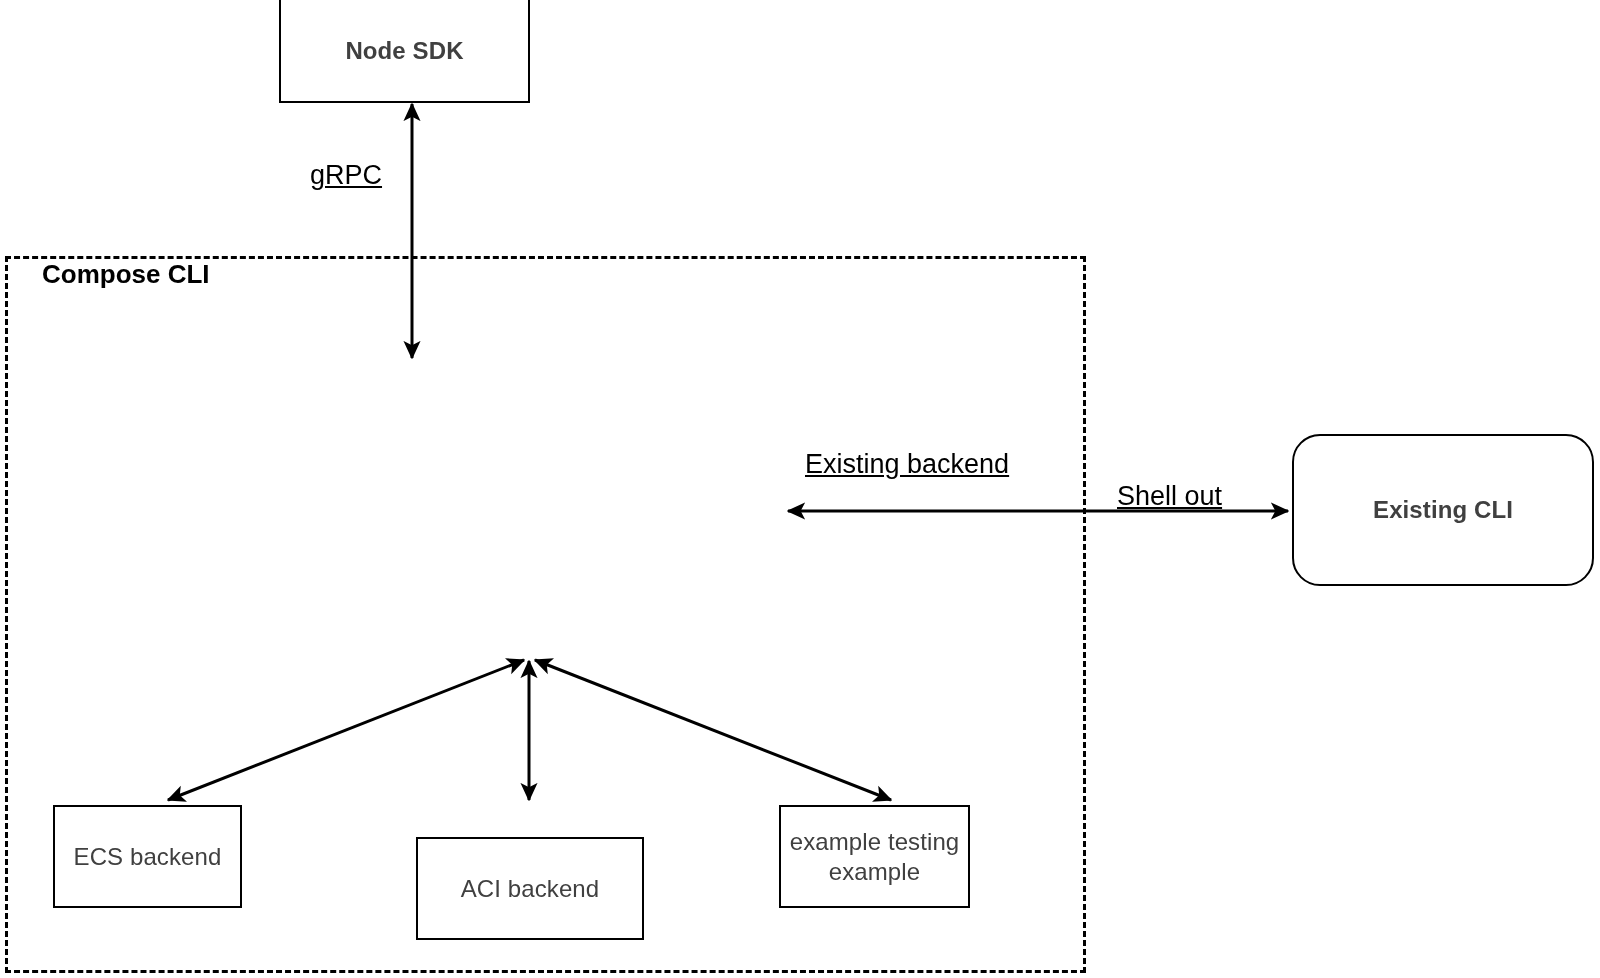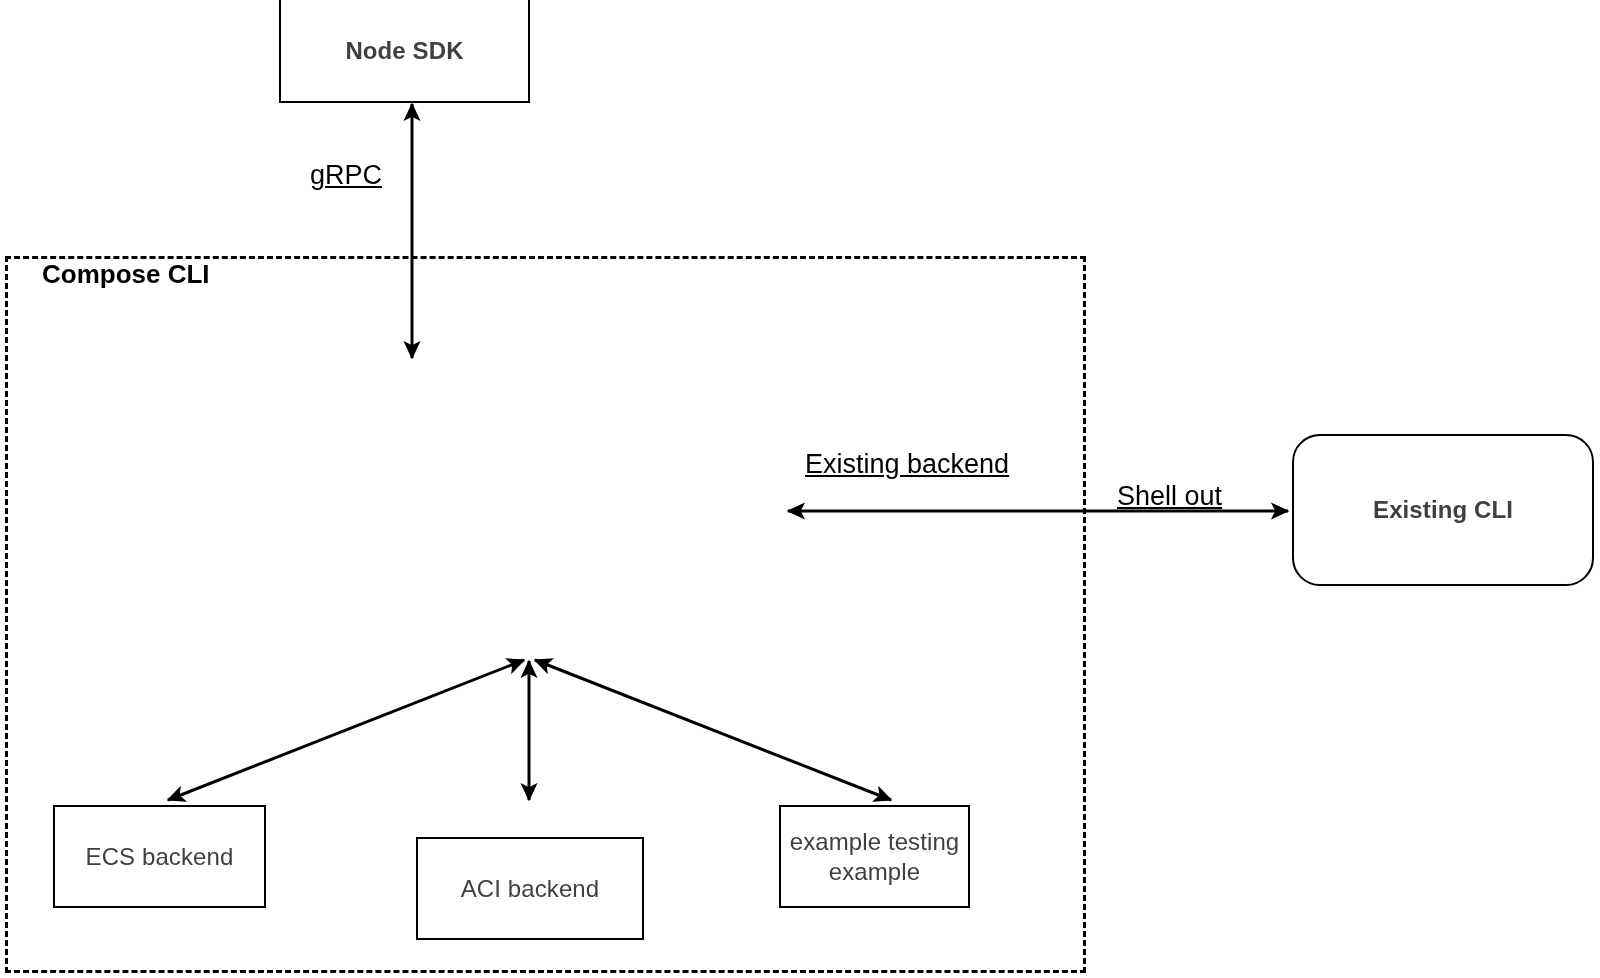--- a/index.html
+++ b/index.html
@@ -109,21 +109,21 @@
   #core-cell-cliux {
     width: 49.5%;
   }
   .stack-cell-full {
     width: 100%;
   }
 
   
   #node-sdk-box   { left: 279px;  top: -2px;  width: 251px; height: 105px; }
   #existing-cli-box { left: 1292px; top: 434px; width: 302px; height: 152px; border-radius: 28px; }
-  #ecs-backend-box { left: 53px;  top: 805px; width: 213px; height: 103px; }
+  #ecs-backend-box { left: 53px;  top: 805px; width: 189px; height: 103px; }
   #aci-backend-box { left: 416px; top: 805px; width: 228px; height: 103px; margin-top: 32px; }
   #example-backend-box { left: 779px; top: 805px; width: 191px; height: 103px; }
 
   
   .edge-label {
     position: absolute;
     font-size: 27px;
     color: #000000;
     white-space: nowrap;
     text-decoration: underline;

